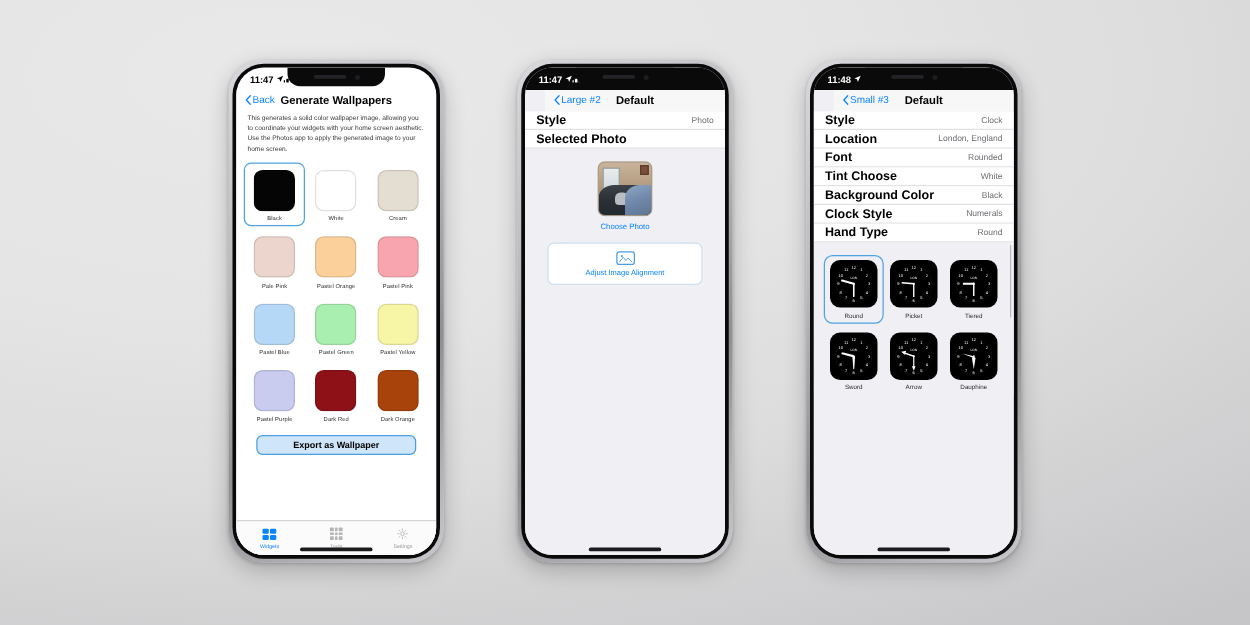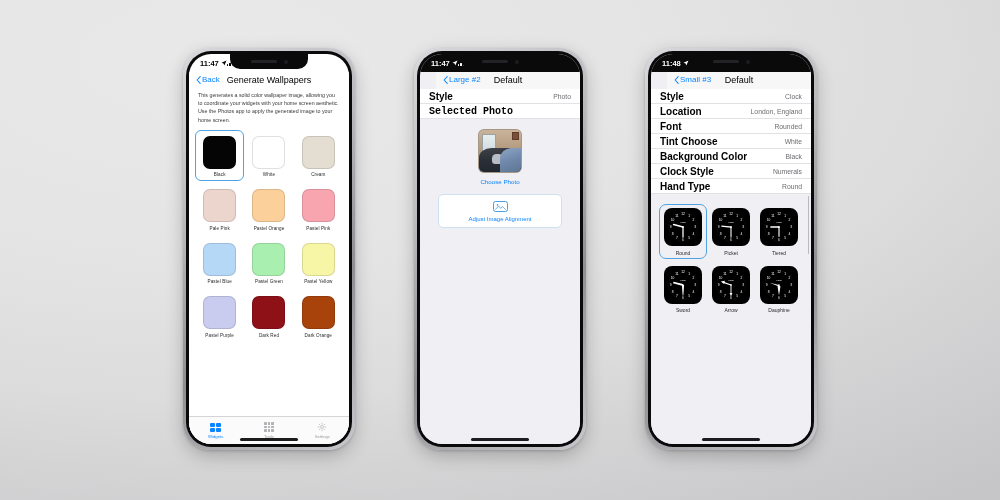--- a/index.html
+++ b/index.html
@@ -80,21 +80,21 @@
     background: #fff;
   }
   .navbar.grouped { background: #f7f7f7; margin-left: 16px; }
   .nav-back {
     display: flex; align-items: center; gap: 1px;
     color: #0a84ff; font-size: 8px; white-space: nowrap; z-index: 2;
   }
   .chev { width: 5px; height: 8px; flex: 0 0 auto; }
   .nav-title {
     position: absolute; left: 0; right: 0;
-    text-align: center; font-size: 9px; font-weight: normal; color: #000;
+    text-align: center; font-size: 9px; font-weight: bold; color: #000;
     pointer-events: none;
   }
 
   
   .p1-body { flex: 1 1 auto; display: flex; flex-direction: column; background: #fff; overflow: hidden; }
   .desc {
     font-size: 5.3px; line-height: 1.55; color: #3a3a3c;
     padding: 2px 9px 6px 9px;
   }
   .swatch-grid {
@@ -147,21 +147,21 @@
   
   .list-body { flex: 1 1 auto; background: #efeff4; overflow: hidden; position: relative; }
   .row {
     display: flex; align-items: center; justify-content: space-between;
     background: #fff; padding: 0 9px;
     height: 15px;
     border-bottom: .5px solid #e2e2e5;
   }
   .row-label { font-size: 10px; font-weight: bold; color: #000; }
   .row-value { font-size: 6.8px; color: #6d6d72; }
-  .row.headerish .row-label { font-weight: bold; font-family: Liberation Mono, monospace; }
+  .row.headerish .row-label { font-weight: bold; }
 
   
   .photo-area { padding: 10px 0 0 0; display: flex; flex-direction: column; align-items: center; }
   .photo-thumb {
     width: 44px; height: 44px; border-radius: 6px; overflow: hidden;
     border: .5px solid rgba(0,0,0,.1);
     position: relative; background: #b9a894;
   }
   .ph-wall { position: absolute; inset: 0; background: linear-gradient(180deg,#c9b49b 0%,#b49b7f 45%,#8d7a66 100%); }
   .ph-window { position: absolute; left: 6%; top: 10%; width: 34%; height: 46%; background: linear-gradient(180deg,#e8eef0,#cdd8da); border: 1px solid #9aa3a3; }
@@ -290,20 +290,23 @@
           <div class="swatch-cell">
             <div class="swatch" style="background:#8e1118"></div>
             <div class="swatch-label">Dark Red</div>
           </div>
           <div class="swatch-cell">
             <div class="swatch" style="background:#a8430c"></div>
             <div class="swatch-label">Dark Orange</div>
           </div>
         </div>
 
+        <div class="export-wrap">
+          <div class="export-btn">Export as Wallpaper</div>
+        </div>
 
         <div class="tabbar">
           <div class="tab active">
             <span class="ic-widgets">
                 <i></i>
                 <i></i>
                 <i></i>
                 <i></i>
               </span>
             <span class="tab-label">Widgets</span>

